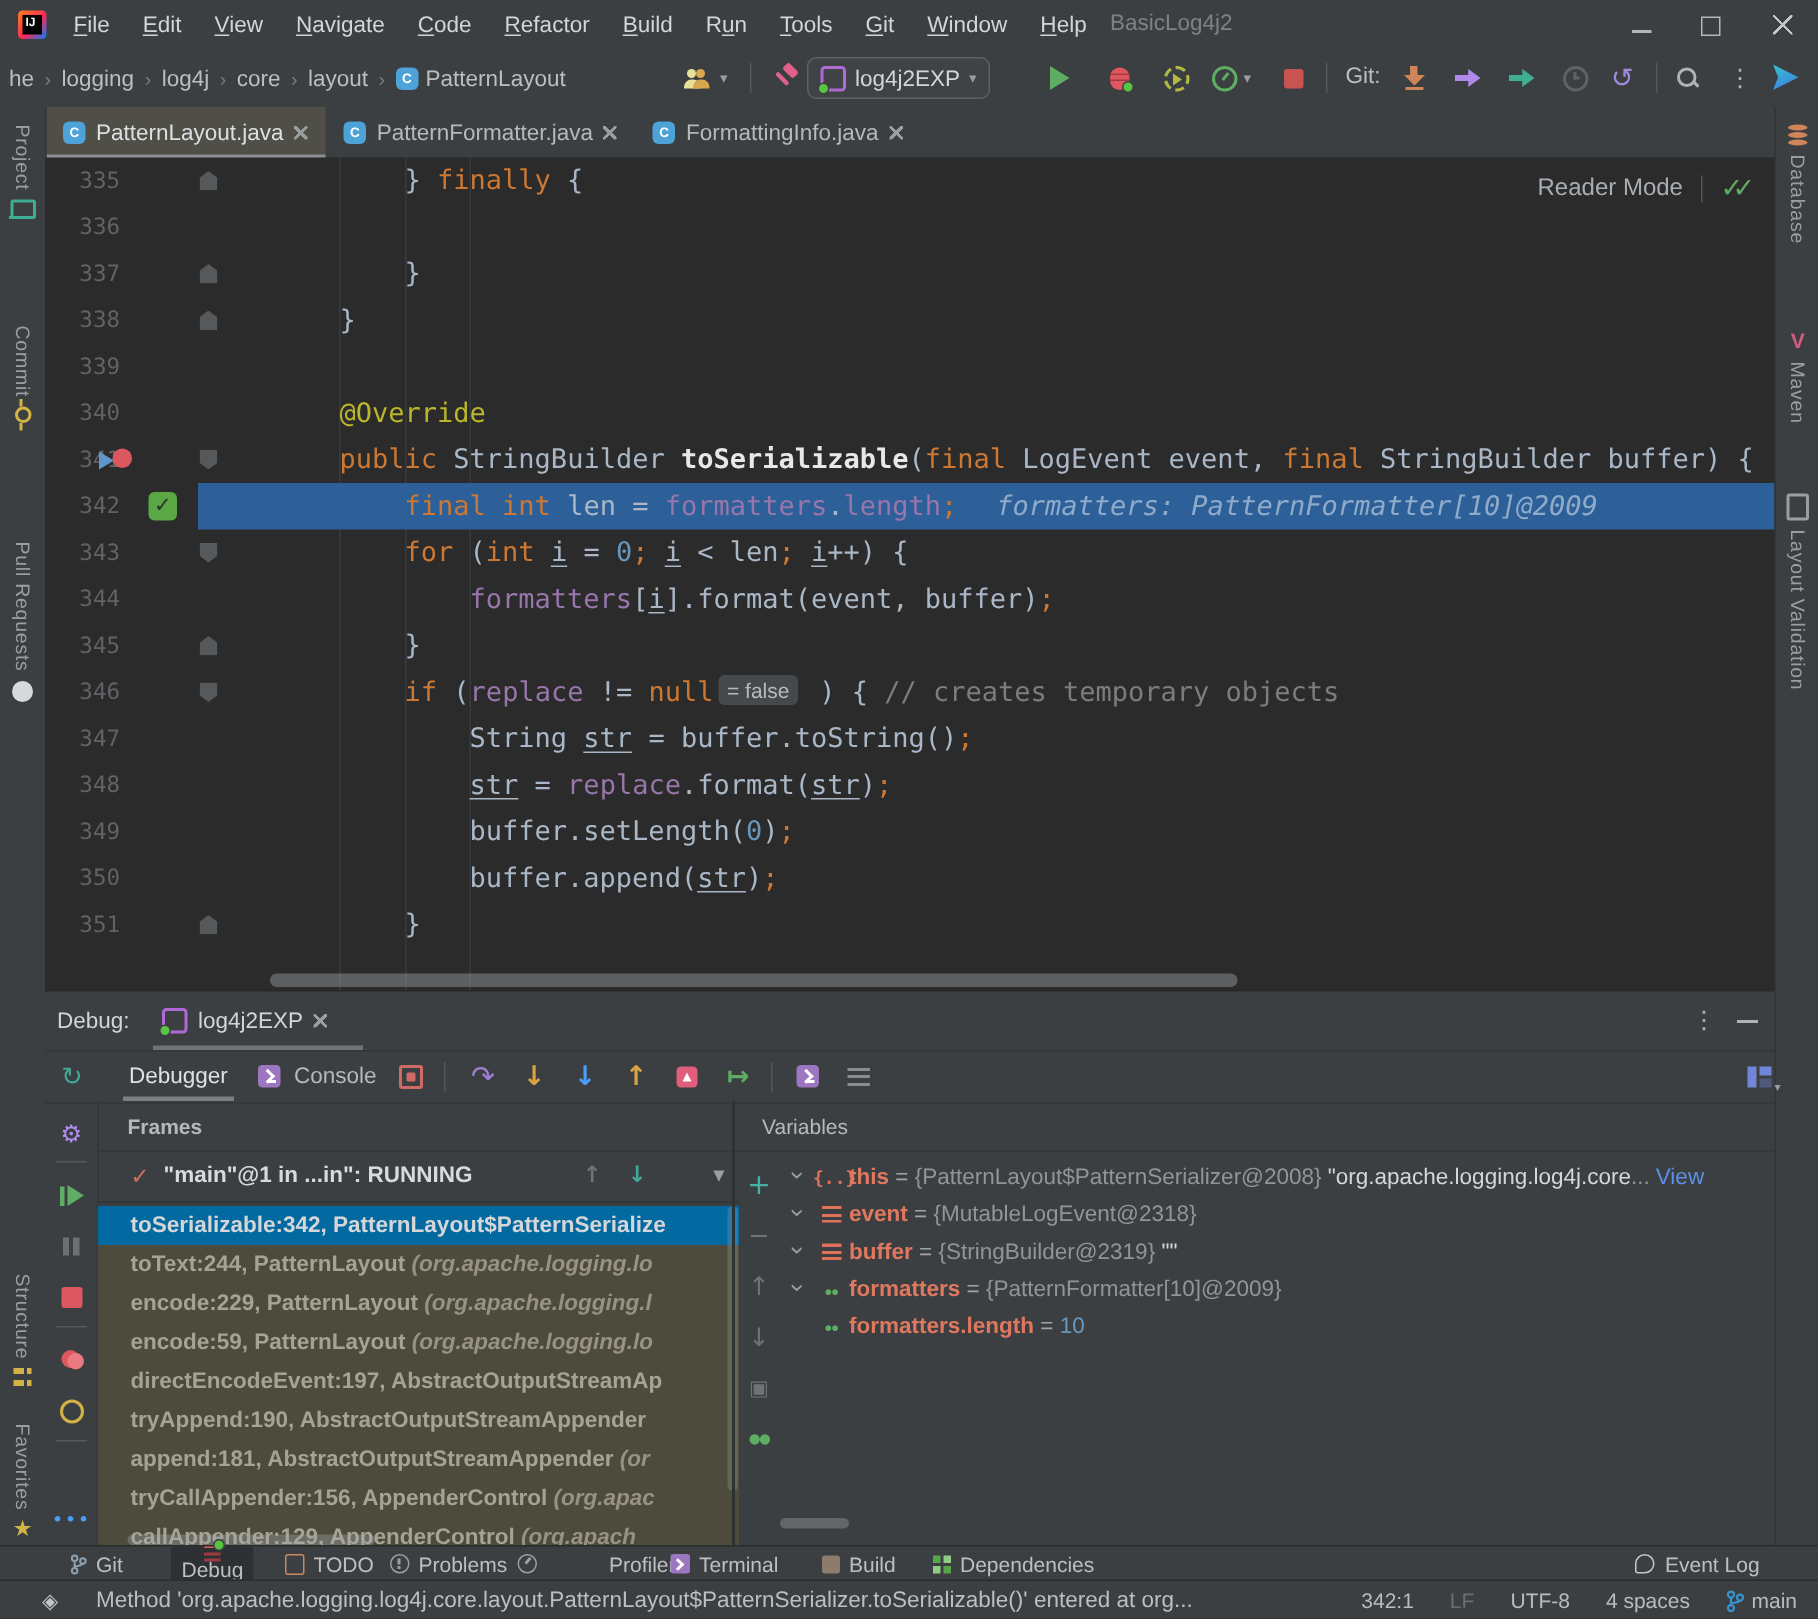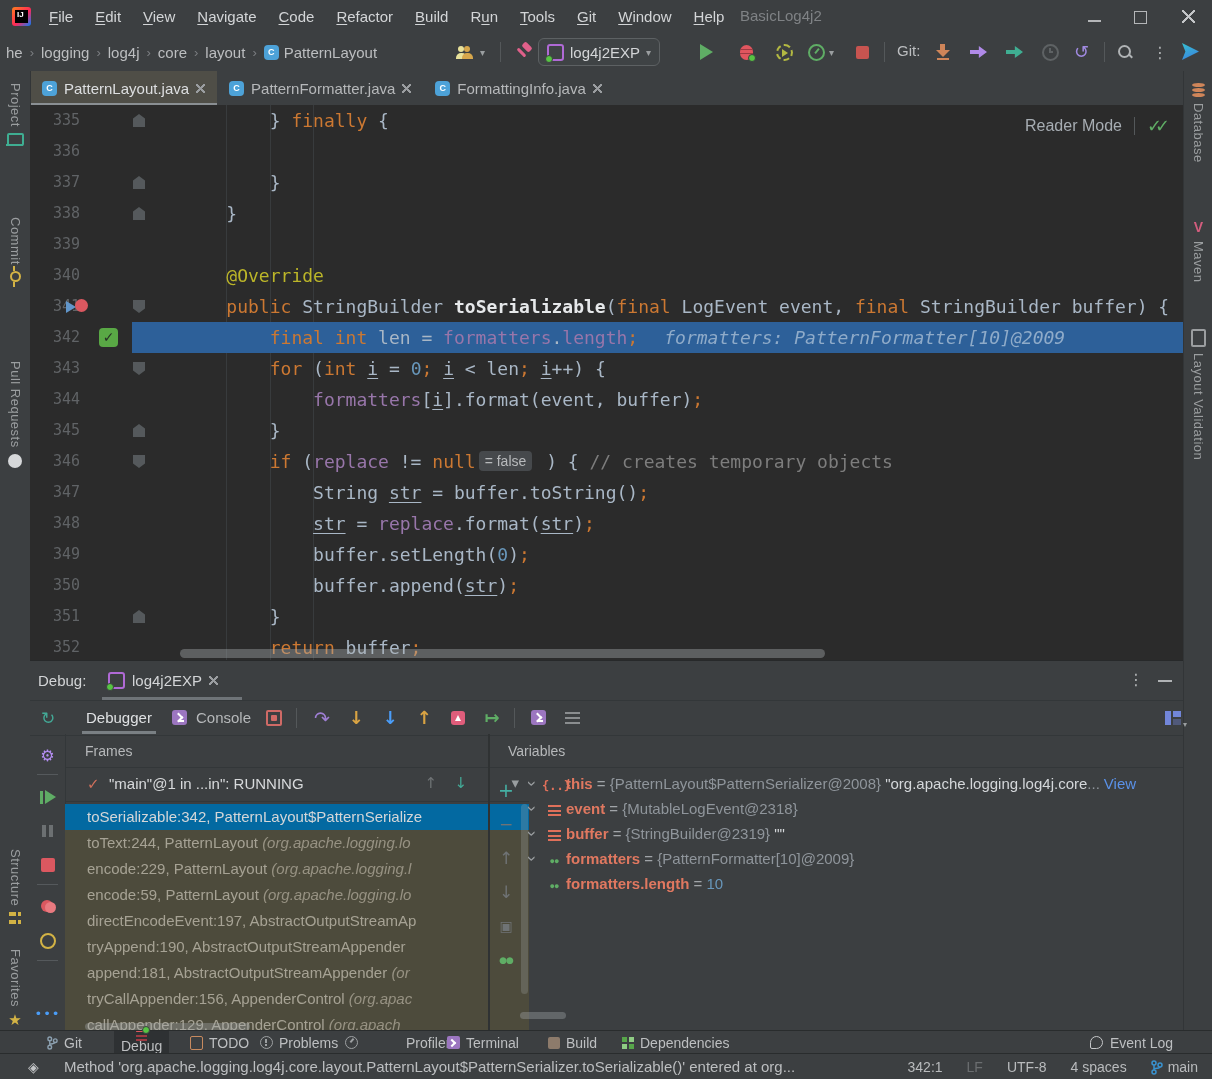--- a/index.html
+++ b/index.html
@@ -180,21 +180,21 @@
   .gridic s{position:absolute;right:-6px;bottom:-4px;color:#9a9ea0;font-size:8px;text-decoration:none;}
   #dbg-leftcol{left:0;top:73px;width:35px;height:297px;border-right:1px solid #333739;}
   .lci{position:absolute;left:0;width:35px;height:26px;display:flex;align-items:center;justify-content:center;font-family:"DejaVu Sans",sans-serif;}
   .lc-sep{position:absolute;left:7px;width:21px;height:1px;background:#55595c;}
   .pauseic{width:11px;height:12px;background:linear-gradient(90deg,#6c7072 0 4px,transparent 4px 7px,#6c7072 7px 11px);}
   .bp2{position:relative;width:14px;height:14px;}
   .bp2 i{position:absolute;left:0;top:0;width:12px;height:12px;border-radius:50%;background:#db5860;}
   .bp2 em{position:absolute;left:4px;top:2px;width:11px;height:11px;border-radius:50%;background:#e97a80;}
   .mutebp{width:12px;height:12px;border:2px solid #d3b345;border-radius:50%;}
 
-  #frames-panel{left:35px;top:73px;width:464px;height:297px;overflow:hidden;}
+  #frames-panel{left:35px;top:73px;width:428px;height:297px;overflow:hidden;font-weight:bold;}
   .panel-title{position:absolute;left:20px;top:0;height:33px;display:flex;align-items:center;font-size:14px;color:#b6b8ba;}
   #frames-head-border{position:absolute;left:0;top:33px;width:100%;height:1px;background:#333739;}
   #thread-row{position:absolute;left:0;top:34px;width:100%;height:33px;border-bottom:1px solid #333739;}
   #thread-check{position:absolute;left:22px;top:7px;color:#d0705c;font-size:15px;font-family:"DejaVu Sans",sans-serif;}
   #thread-text{position:absolute;left:44px;top:7px;font-size:15px;color:#d8dadc;white-space:nowrap;}
   .thr-ic{position:absolute;top:6px;font-size:15px;font-family:"DejaVu Sans",sans-serif;}
   .funnel{width:13px;height:13px;background:#3f8fd2;clip-path:polygon(0 0,100% 0,62% 45%,62% 100%,38% 78%,38% 45%);}
   #frames-rows{position:absolute;left:0;top:70px;width:100%;height:227px;overflow:hidden;}
   .frow{height:26px;line-height:26px;font-size:15px;padding-left:22px;white-space:nowrap;overflow:hidden;
         background:#4d4b3c;color:#a6a294;}
@@ -459,21 +459,20 @@
       <div class="row"><div class="hl"></div><span class="ln">342</span><span class="g-check">✓</span><span class="code"><span class="t-d">        </span><span class="t-k">final</span><span class="t-d"> </span><span class="t-k">int</span><span class="t-d"> len = </span><span class="t-f">formatters</span><span class="t-d">.</span><span class="t-f">length</span><span class="t-s">;</span><span class="t-hint">formatters: PatternFormatter[10]@2009</span></span></div>
       <div class="row"><span class="ln">343</span><span class="fold fold-o"></span><span class="code"><span class="t-d">        </span><span class="t-k">for</span><span class="t-d"> (</span><span class="t-k">int</span><span class="t-d"> </span><span class="t-v">i</span><span class="t-d"> = </span><span class="t-n">0</span><span class="t-s">;</span><span class="t-d"> </span><span class="t-v">i</span><span class="t-d"> &lt; len</span><span class="t-s">;</span><span class="t-d"> </span><span class="t-v">i</span><span class="t-d">++) {</span></span></div>
       <div class="row"><span class="ln">344</span><span class="code"><span class="t-d">            </span><span class="t-f">formatters</span><span class="t-d">[</span><span class="t-v">i</span><span class="t-d">].format(event, buffer)</span><span class="t-s">;</span></span></div>
       <div class="row"><span class="ln">345</span><span class="fold fold-c"></span><span class="code"><span class="t-d">        }</span></span></div>
       <div class="row"><span class="ln">346</span><span class="fold fold-o"></span><span class="code"><span class="t-d">        </span><span class="t-k">if</span><span class="t-d"> (</span><span class="t-f">replace</span><span class="t-d"> != </span><span class="t-k">null</span><span class="chip">= false</span><span class="t-d"> ) { </span><span class="t-c">// creates temporary objects</span></span></div>
       <div class="row"><span class="ln">347</span><span class="code"><span class="t-d">            String </span><span class="t-v">str</span><span class="t-d"> = buffer.toString()</span><span class="t-s">;</span></span></div>
       <div class="row"><span class="ln">348</span><span class="code"><span class="t-d">            </span><span class="t-v">str</span><span class="t-d"> = </span><span class="t-f">replace</span><span class="t-d">.format(</span><span class="t-v">str</span><span class="t-d">)</span><span class="t-s">;</span></span></div>
       <div class="row"><span class="ln">349</span><span class="code"><span class="t-d">            buffer.setLength(</span><span class="t-n">0</span><span class="t-d">)</span><span class="t-s">;</span></span></div>
       <div class="row"><span class="ln">350</span><span class="code"><span class="t-d">            buffer.append(</span><span class="t-v">str</span><span class="t-d">)</span><span class="t-s">;</span></span></div>
       <div class="row"><span class="ln">351</span><span class="fold fold-c"></span><span class="code"><span class="t-d">        }</span></span></div>
-      <div class="row"><span class="ln">352</span><span class="code"><span class="t-d">        </span><span class="t-k">return</span><span class="t-d"> buffer</span><span class="t-s">;</span></span></div>
     </div>
   <div id="reader-widget" class="abs">
     <span id="reader-label">Reader Mode</span>
     <span id="reader-sep"></span>
     <span id="reader-checks">✓✓</span>
   </div>
   <div id="editor-hscroll" class="abs"></div>
 </div>
 
 <div id="debug" class="abs">

